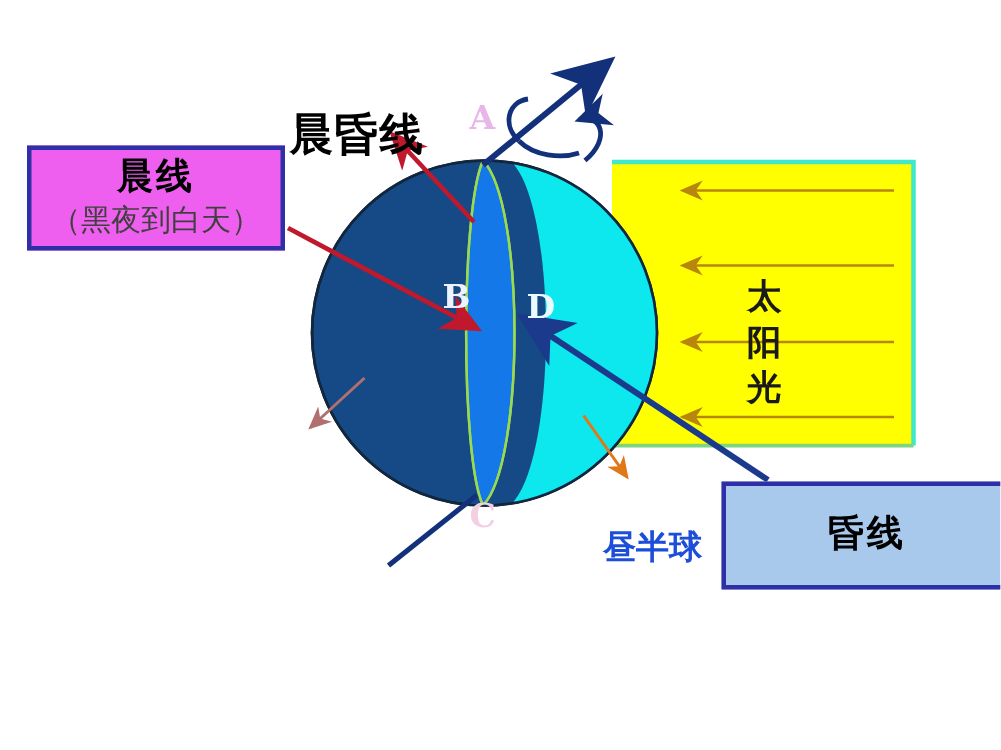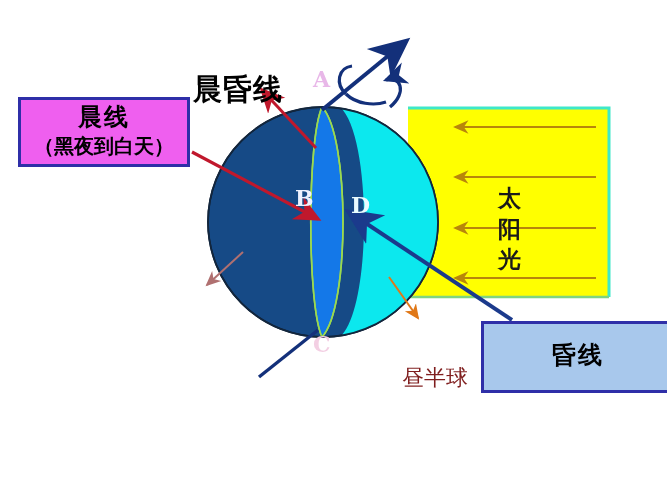--- a/index.html
+++ b/index.html
@@ -50,22 +50,22 @@
   }
   .callout .c-title {
     font-size: 24px;
     font-weight: 700;
     color: #000000;
     letter-spacing: 2px;
     line-height: 1.15;
   }
   .callout .c-sub {
     font-size: 20px;
-    font-weight: 700;
-    color: #000000;
+    font-weight: 400;
+    color: #404040;
     letter-spacing: 0px;
     line-height: 1.2;
     margin-top: 2px;
   }
   #callout-dawn {
     left: 18px;
     top: 97px;
     width: 172px;
     height: 70px;
     background: #ef5fef;
@@ -126,24 +126,24 @@
   
   #label-night {
     left: 138px;
     top: 282px;
     font-size: 22px;
     font-weight: 700;
     color: #000000;
   }
   #label-day {
     left: 402px;
-    top: 342px;
-    font-size: 22px;
-    font-weight: 400;
-    color: #7f1d1d;
+    top: 330px;
+    font-size: 22px;
+    font-weight: 700;
+    color: #1d4ed8;
   }
 </style>
 </head>
 <body>
 
 <div id="stage">
 
   <svg id="scene" viewBox="0 0 667 500">
     <defs>
 

